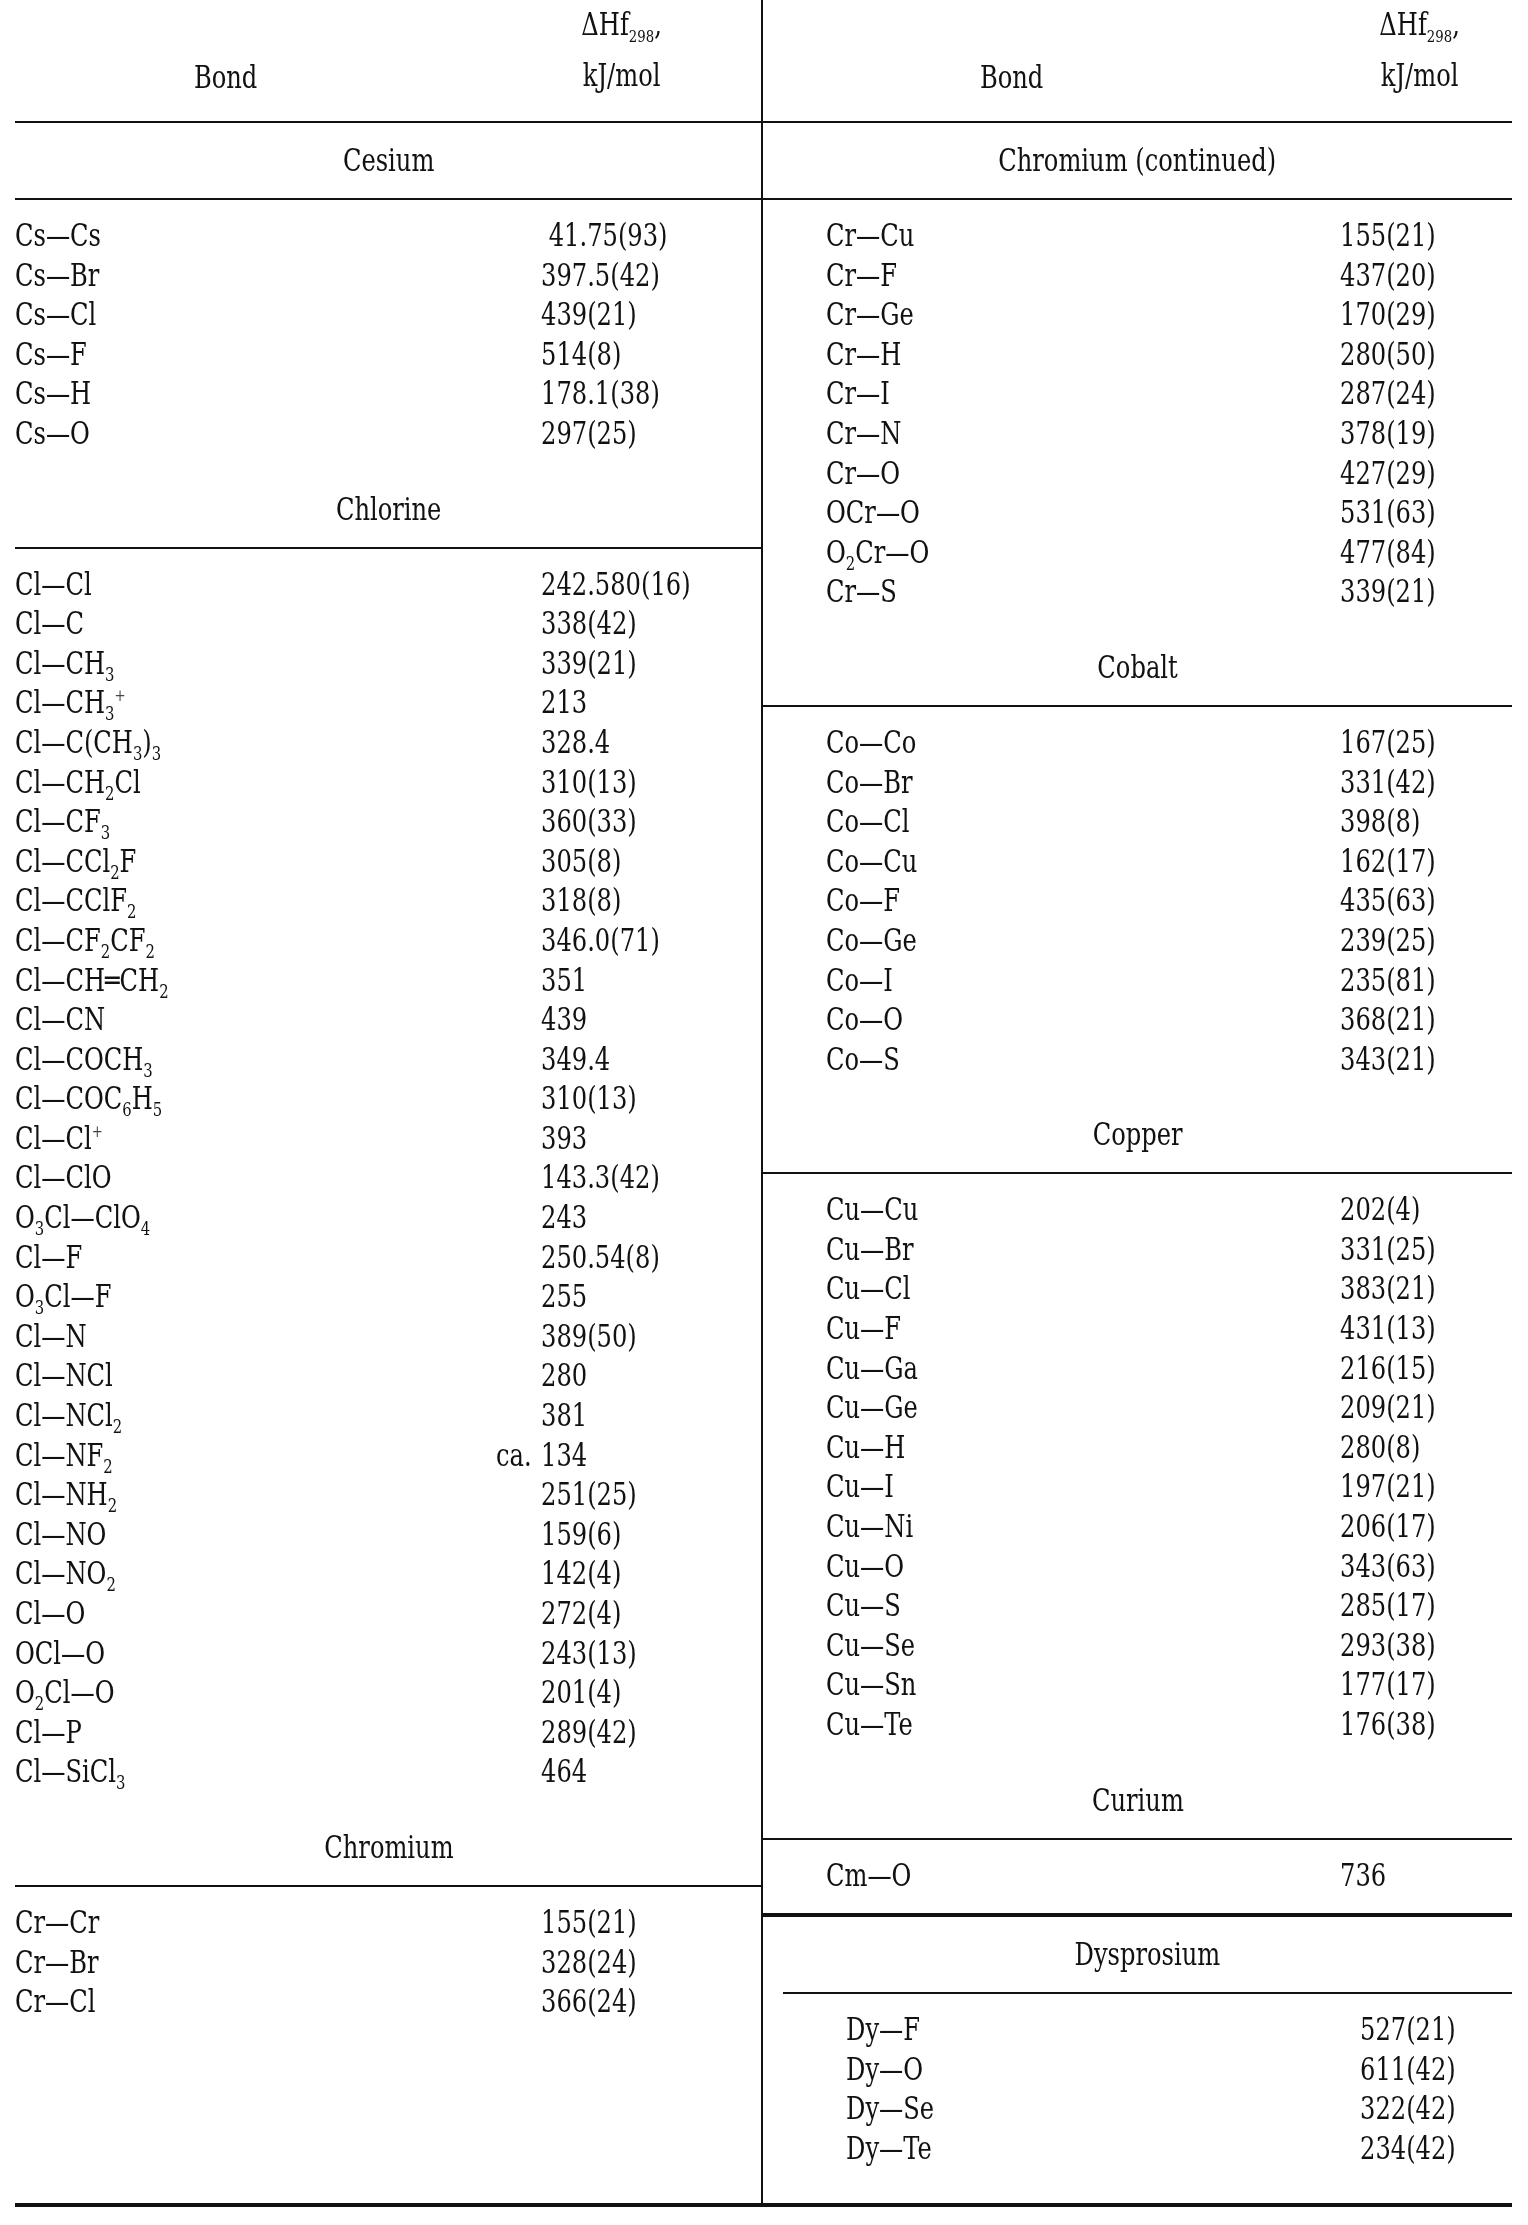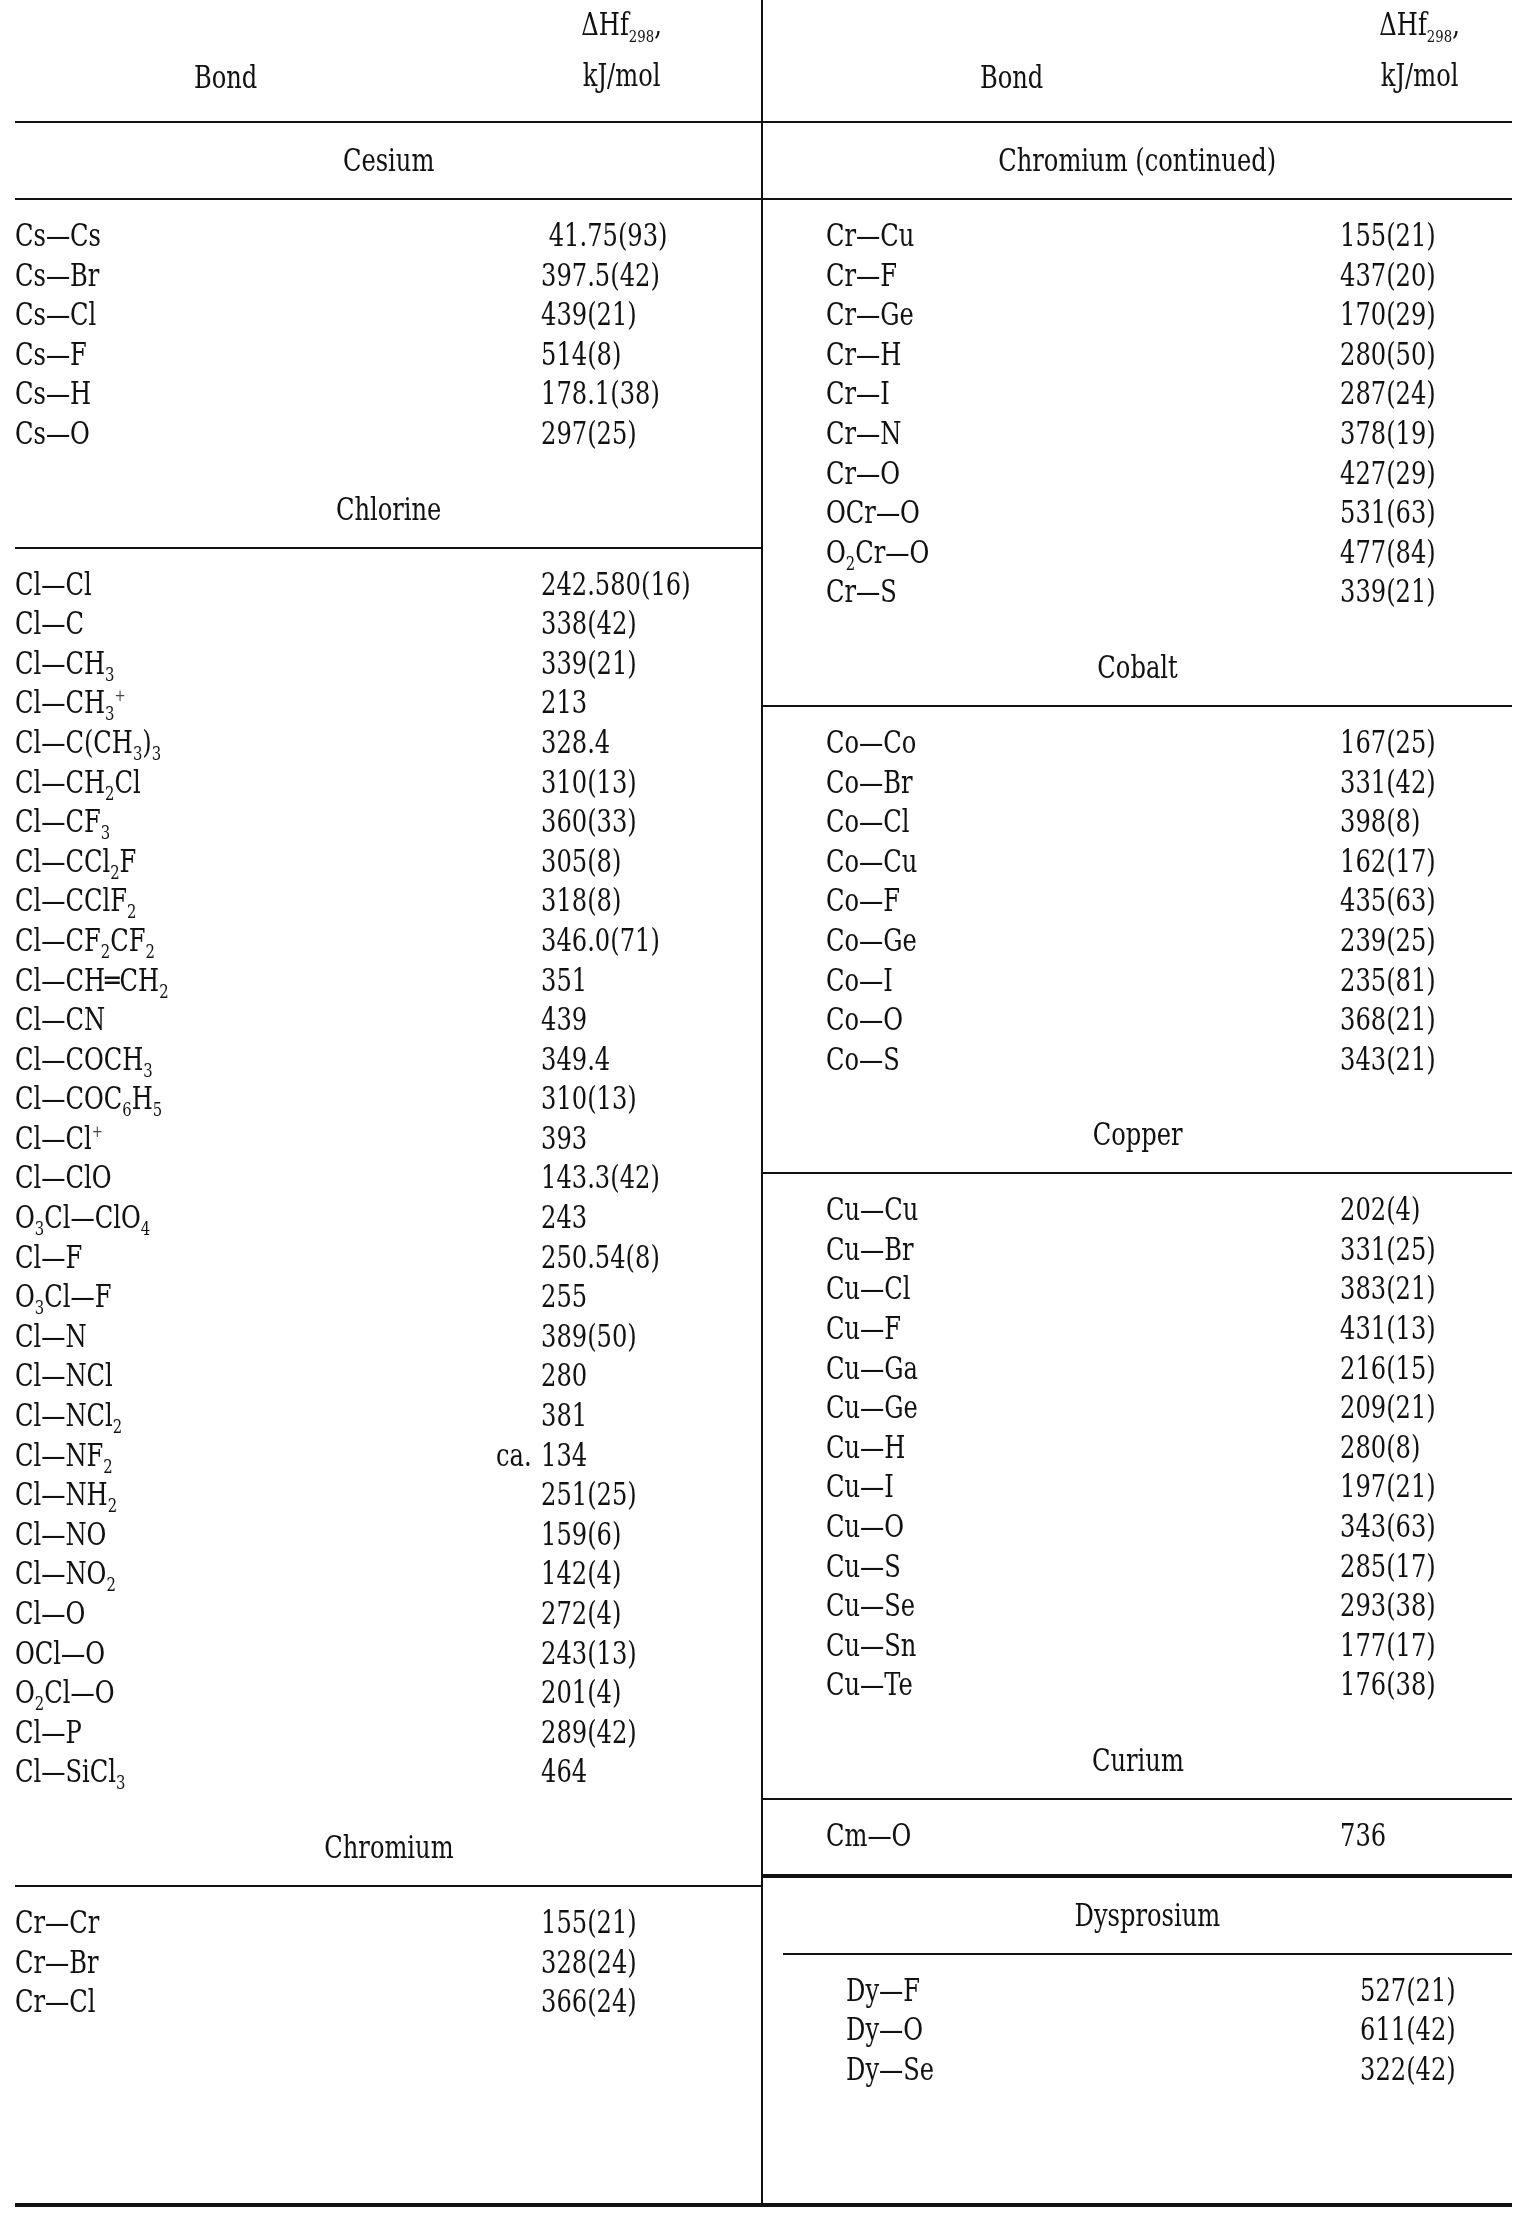--- a/index.html
+++ b/index.html
@@ -347,20 +347,24 @@
           </div>
           <div class="row">
             <span class="b">Cu—H</span>
             <span class="v" style="white-space: pre;">280(8)</span>
           </div>
           <div class="row">
             <span class="b">Cu—I</span>
             <span class="v" style="white-space: pre;">197(21)</span>
           </div>
           <div class="row">
+            <span class="b">Cu—Ni</span>
+            <span class="v" style="white-space: pre;">206(17)</span>
+          </div>
+          <div class="row">
             <span class="b">Cu—O</span>
             <span class="v" style="white-space: pre;">343(63)</span>
           </div>
           <div class="row">
             <span class="b">Cu—S</span>
             <span class="v" style="white-space: pre;">285(17)</span>
           </div>
           <div class="row">
             <span class="b">Cu—Se</span>
             <span class="v" style="white-space: pre;">293(38)</span>
@@ -391,19 +395,23 @@
             <span class="b">Dy—F</span>
             <span class="v" style="white-space: pre;">527(21)</span>
           </div>
           <div class="row">
             <span class="b">Dy—O</span>
             <span class="v" style="white-space: pre;">611(42)</span>
           </div>
           <div class="row">
             <span class="b">Dy—Se</span>
             <span class="v" style="white-space: pre;">322(42)</span>
+          </div>
+          <div class="row">
+            <span class="b">Dy—Te</span>
+            <span class="v" style="white-space: pre;">234(42)</span>
           </div>
         </div>
       </div>
     </div>
 </div>
 
 <div class="endrule" style="left:15px;width:1497px"></div>
 
 </body></html>

